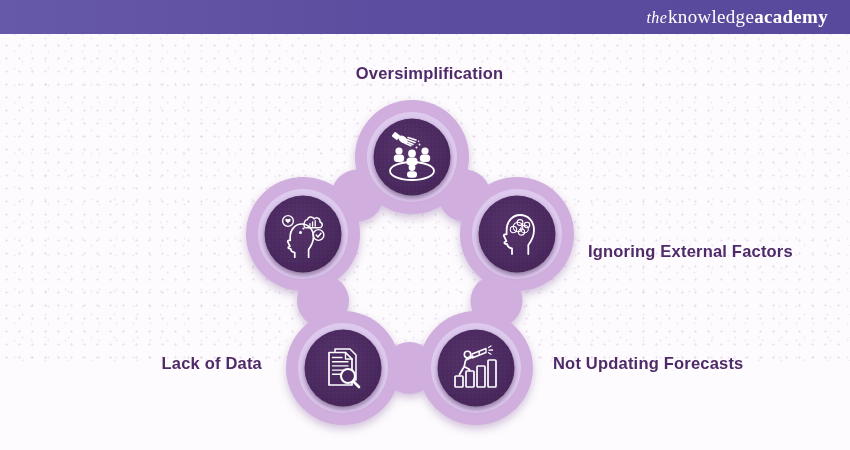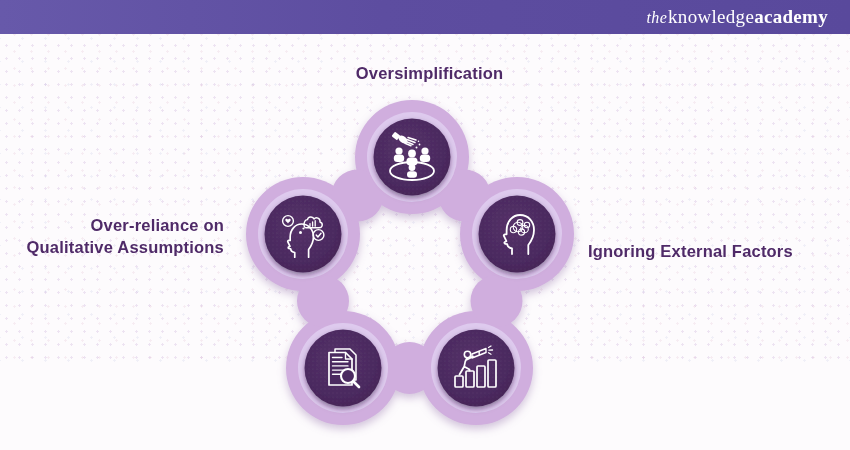--- a/index.html
+++ b/index.html
@@ -165,17 +165,18 @@
       <rect x="12" y="-8" width="8" height="27" rx="1" stroke-width="1.7"></rect>
       <circle cx="-8.5" cy="-13.5" r="3.2" stroke-width="1.6"></circle>
       <path d="M -9,-10 C -10.8,-7.5 -11.6,-4 -11.8,-1.5 M -11.8,-1.5 L -16.5,6.5 M -11.8,-1.5 L -6.5,1.5 L -6.5,2.5 M -8.8,-8.5 L -3,-11.5" stroke-width="1.8"></path>
       <path d="M -4,-10 L 10,-15.5 L 10,-19.5 L -4,-14 Z M 3.2,-12.8 L 3.2,-16.8" stroke-width="1.4"></path>
       <path d="M 12.5,-20.5 L 15,-22 M 13,-17.8 L 16.5,-18 M 12.5,-15.2 L 15,-13.8" stroke-width="1.3"></path>
     </g>
   </svg>
 
   <div class="label label-top">Oversimplification</div>
   <div class="label label-right">Ignoring External Factors</div>
+  <div class="label label-br">Not Updating Forecasts</div>
+  <div class="label label-bl">Lack of Data</div>
   <div class="label label-left">
-    <span>Over-reliance on</span><br>
-    <span>Qualitative Assumptions</span>
+    <br>
   </div>
 </div>
 
 </body></html>

